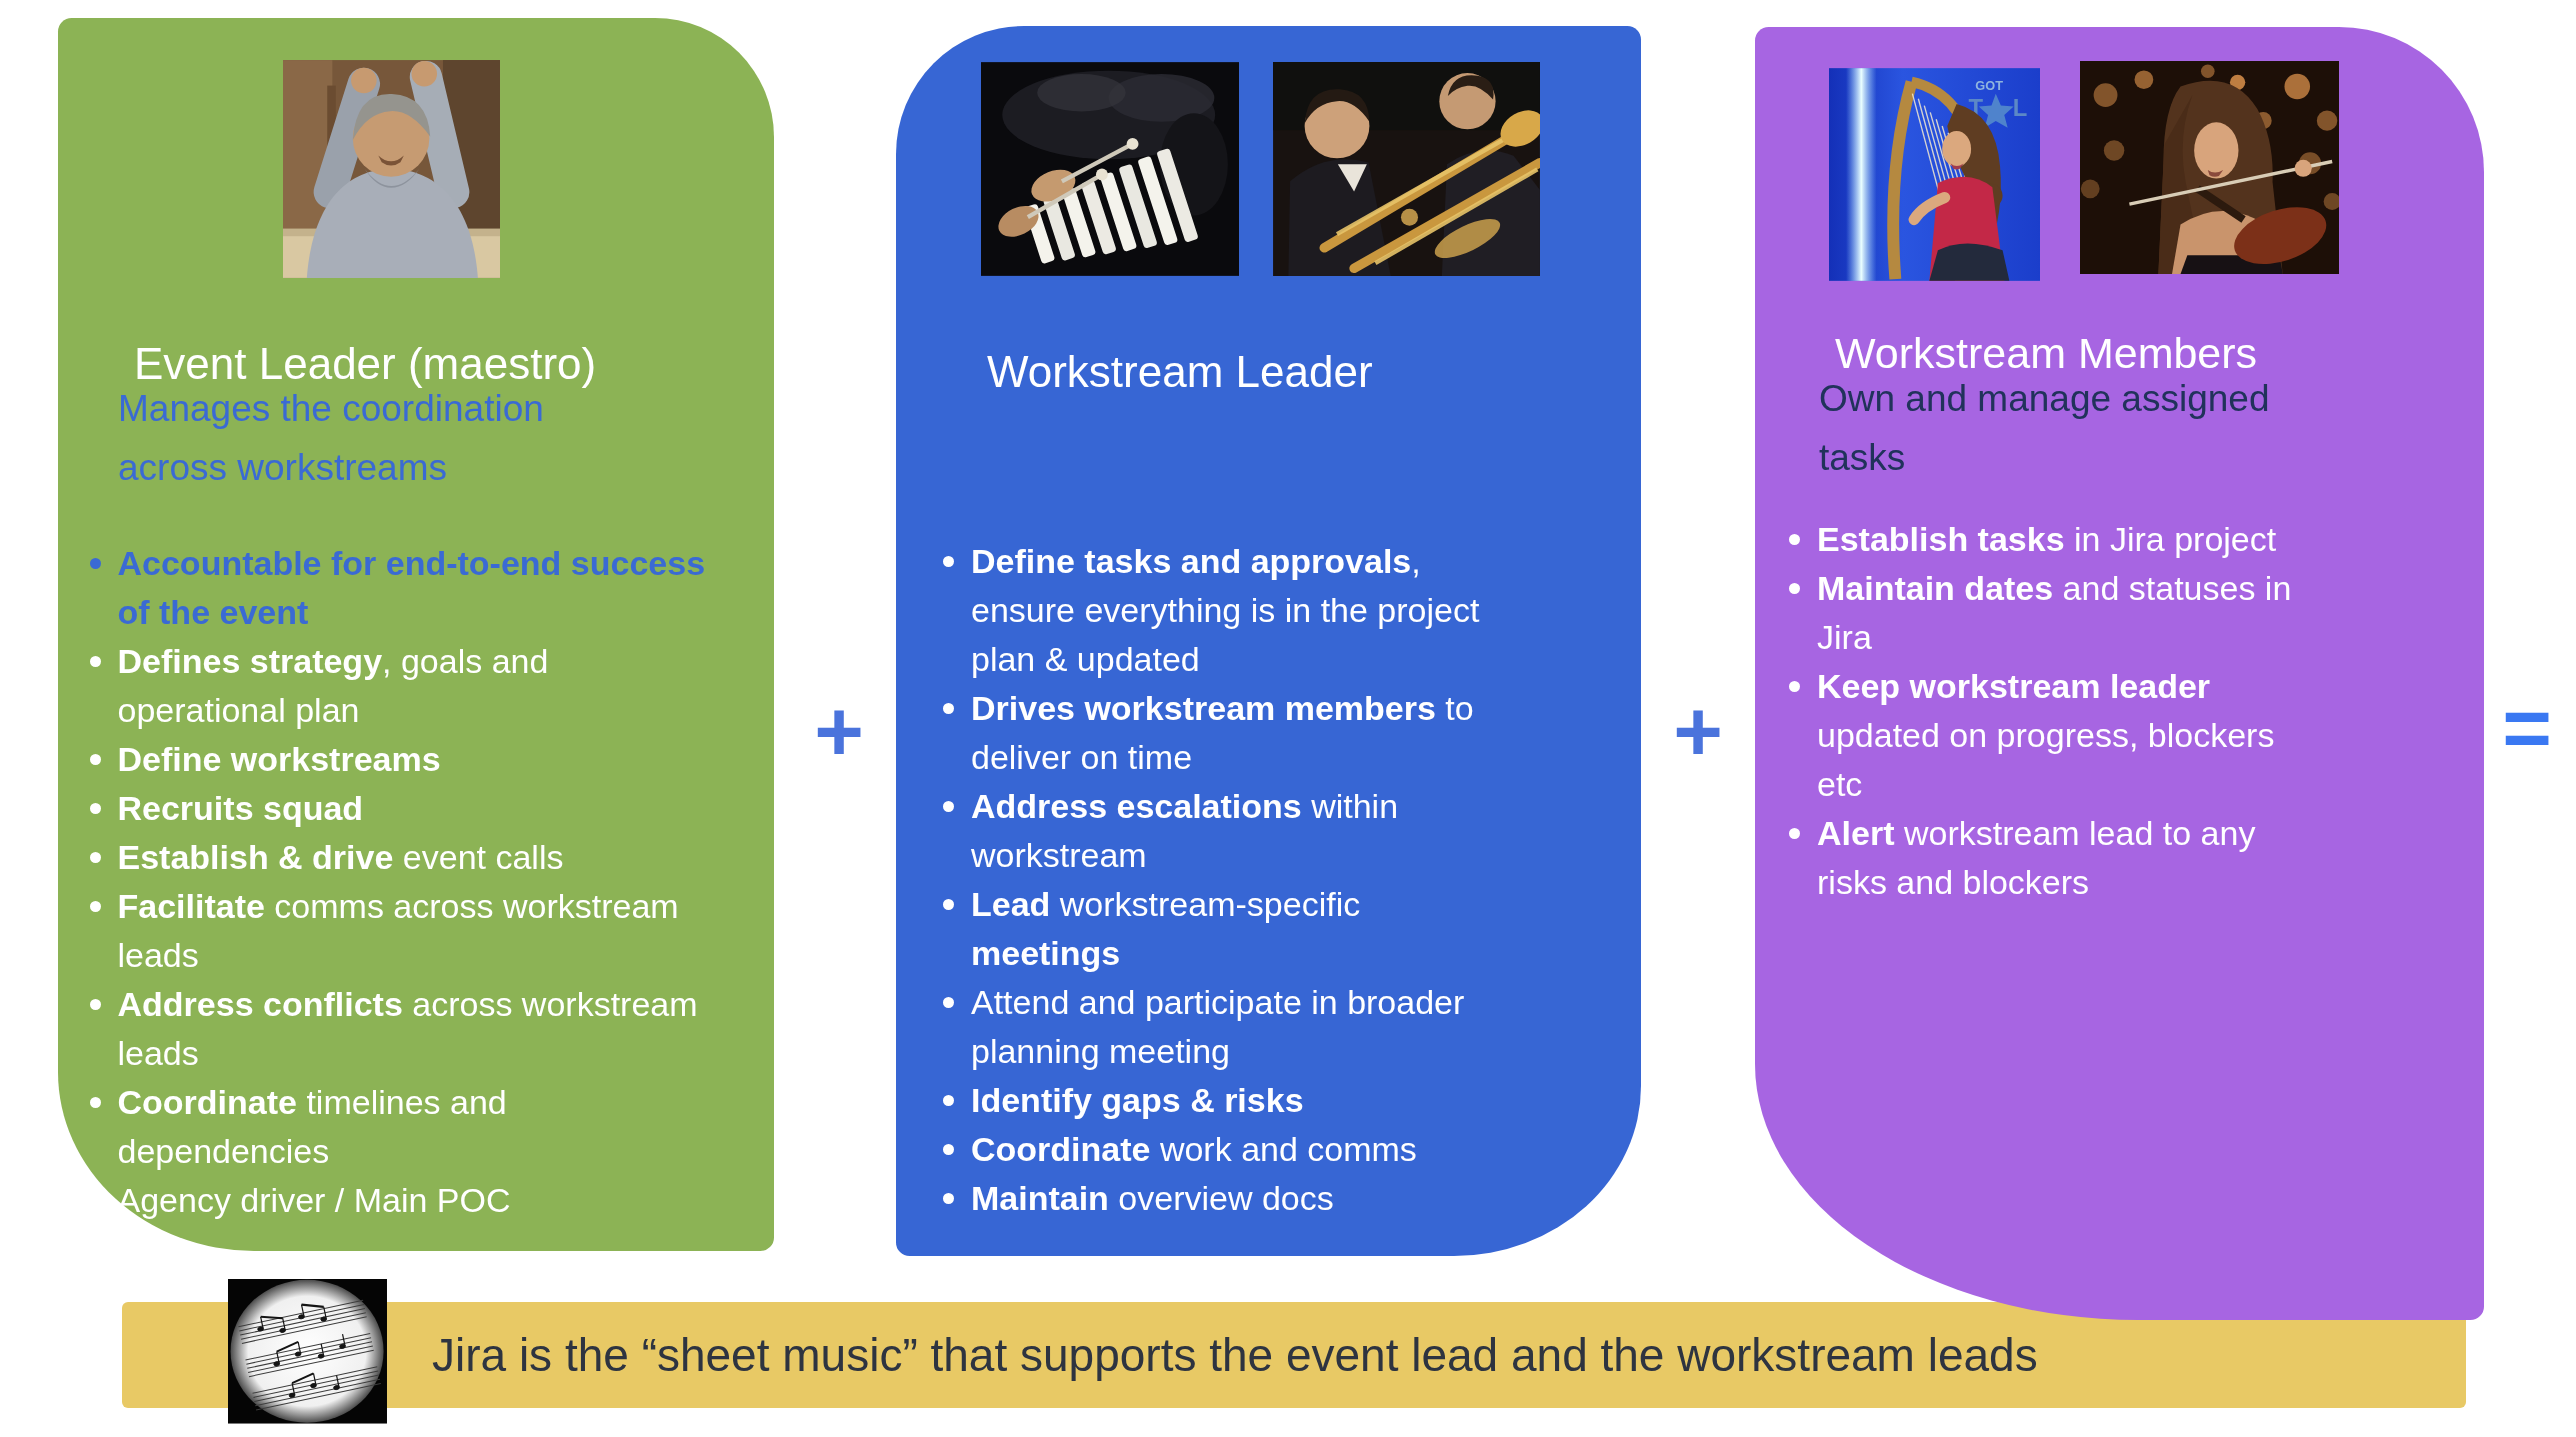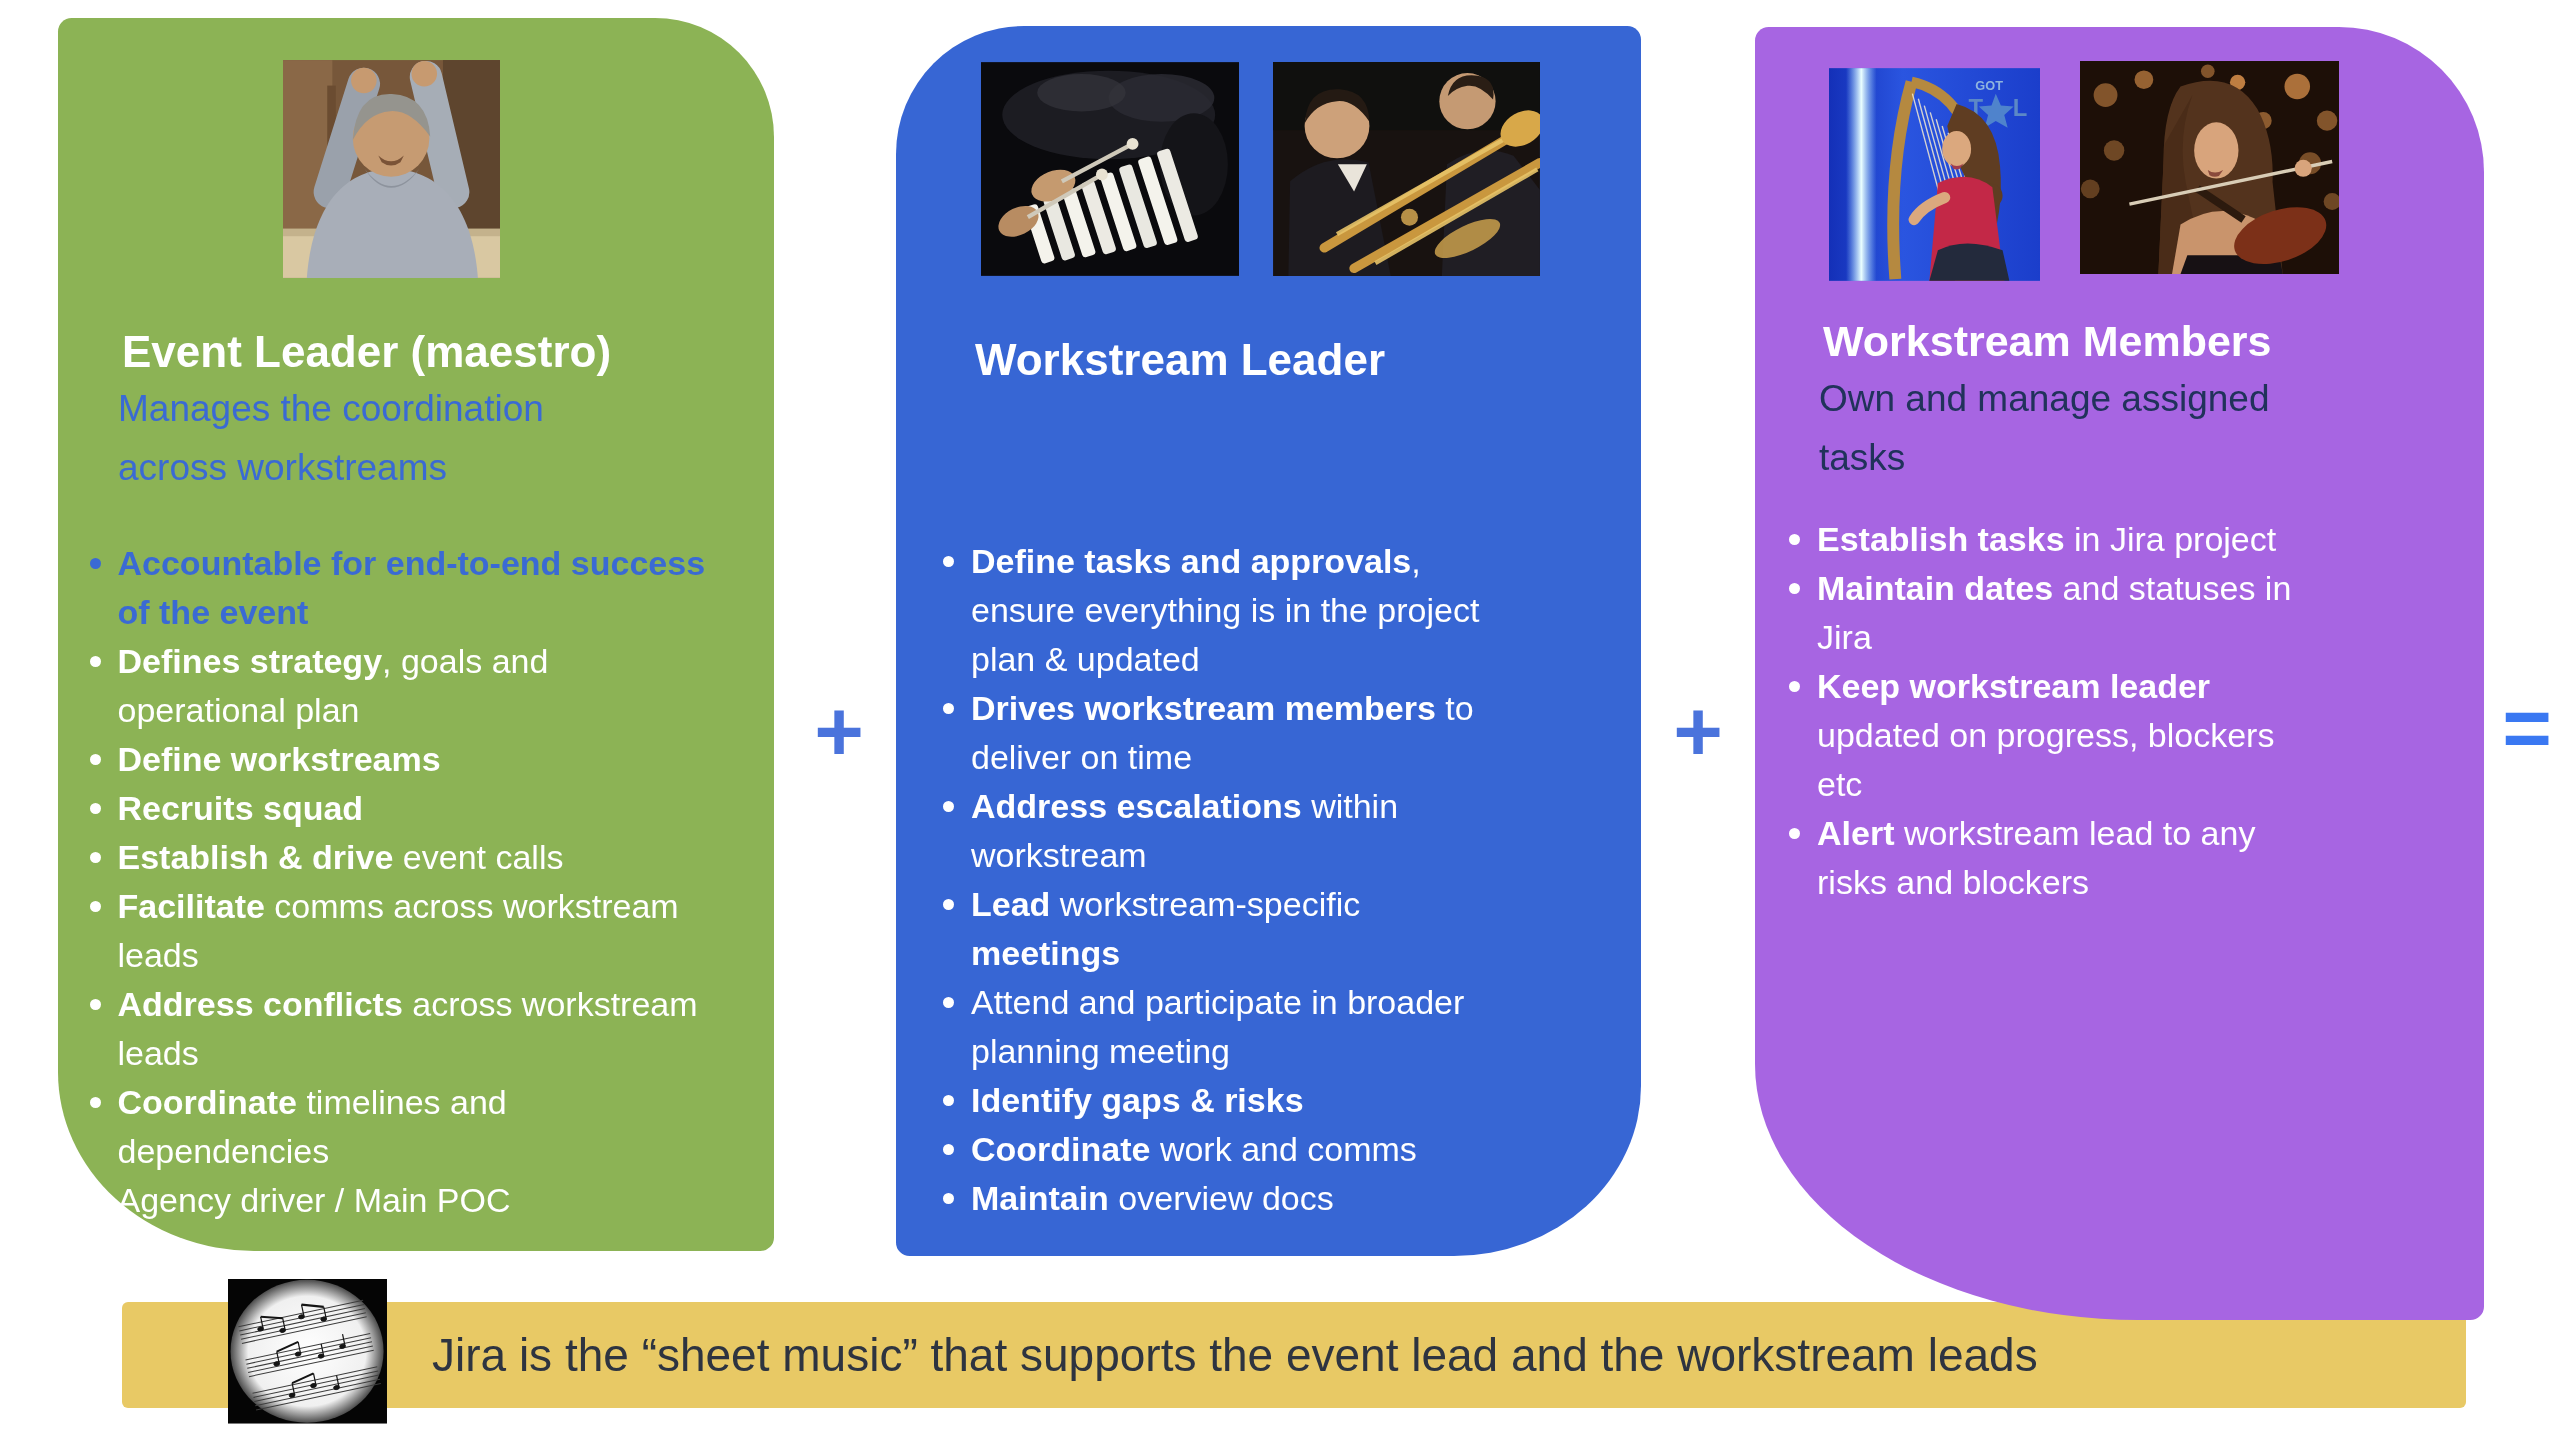--- a/index.html
+++ b/index.html
@@ -17,21 +17,21 @@
     border-radius:13.6px; border-top-left-radius:128px; border-bottom-right-radius:187px 170px;padding-left:12px;
   }
   .card-purple {
     left:1755px; top:27px; width:729px; height:1293px; background:#A765E2;
     border-radius:13.6px; border-top-right-radius:145px; border-bottom-left-radius:383px 256px;
     z-index:2;
   }
   .photo { position:absolute; overflow:hidden; }
   .photo svg { display:block; width:100%; height:100%; }
 
-  .card h2 { position:absolute; margin:4px; color:#ffffff; font-size:44px; font-weight:700; white-space:nowrap; }
+  .card h2 { position:absolute; margin:16px; color:#ffffff; font-size:44px; font-weight:400; white-space:nowrap; }
   .card-green  h2 { left:60px; top:305px; }
   .card-blue   h2 { left:75px; top:305px; }
   .card-purple h2 { left:64px; top:286px; font-size:43px; }
 
   .subtitle { position:absolute; margin:0; font-size:37px; line-height:59px; font-weight:400; }
   .card-green  .subtitle { left:60px; top:361px; width:511px; color:#3A6AD4; }
   .card-blue   .subtitle { left:75px; top:361px; width:520px; color:#E8A23E; }
   .card-purple .subtitle { left:64px; top:342px; width:460px; color:#21325B; }
 
   .bullets { position:absolute; list-style:none; margin:0; padding:0; color:#ffffff; font-size:34px; line-height:49px; }

